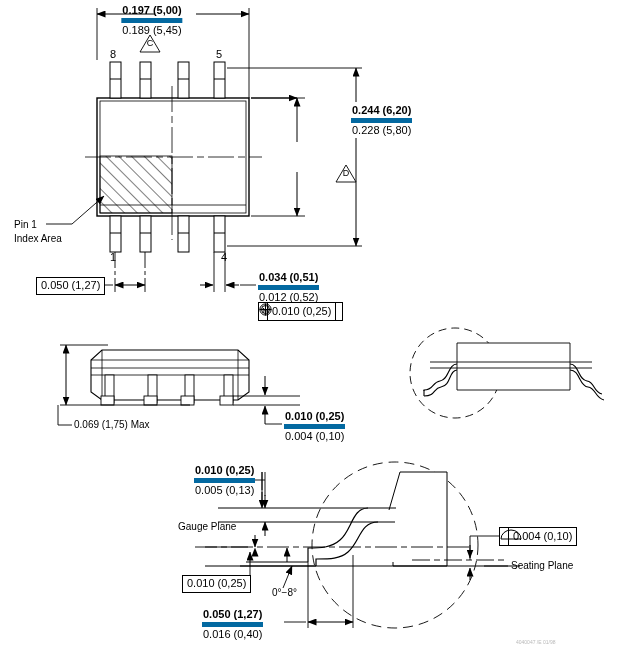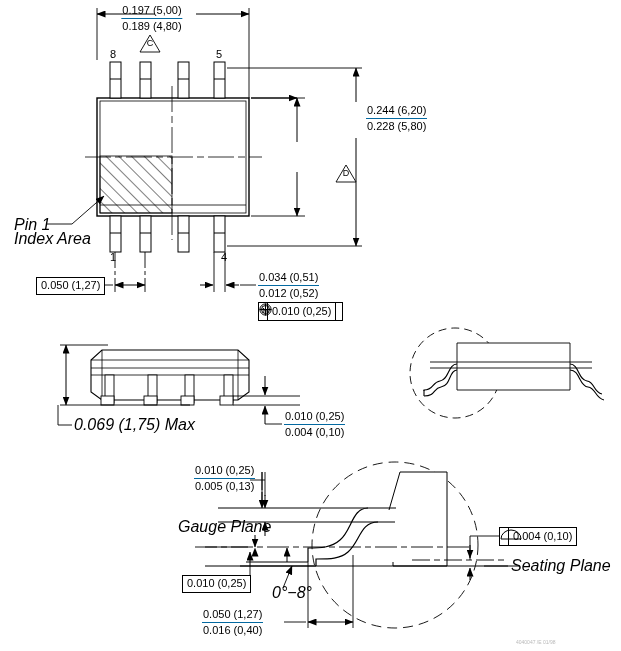--- a/index.html
+++ b/index.html
@@ -23,23 +23,24 @@
   .dim-stack {
     position: absolute;
     font-family: "Liberation Sans", sans-serif;
     font-size: 11px;
     color: #000000;
     white-space: nowrap;
     text-align: center;
     line-height: 13px;
   }
   .dim-stack .upper {
-    border-bottom: 1px solid #0369a1;
+    border-bottom: 5px solid #0369a1;
     padding: 0 1px 1px 1px;
     display: block;
+    font-weight: bold;
   }
   .dim-stack .lower {
     padding: 1px 1px 0 1px;
     display: block;
   }
   .boxed {
     position: absolute;
     font-family: "Liberation Sans", sans-serif;
     font-size: 11px;
     color: #000;
@@ -69,26 +70,25 @@
     border-right: none;
   }
   .pin-num {
     position: absolute;
     font-size: 11px;
     font-family: "Liberation Sans", sans-serif;
     color: #000;
   }
   .label-text {
     position: absolute;
-    font-size: 16px;
+    font-size: 10px;
     font-family: "Liberation Sans", sans-serif;
     color: #000;
     white-space: nowrap;
     line-height: 14px;
-    font-style: italic;
   }
   .tiny-footer {
     position: absolute;
     font-size: 5px;
     font-family: "Liberation Sans", sans-serif;
     color: #b9b9b9;
     white-space: nowrap;
   }
   .tri-note {
     position: absolute;
@@ -313,38 +313,38 @@
       <g stroke-width="0.9">
         <path d="M140,52 L150,35 L160,52 Z" fill="#fff" stroke="#000"></path>
         <path d="M336,182 L346,165 L356,182 Z" fill="#fff" stroke="#000"></path>
       </g>
 
     </g>
   </svg>
 
   <div class="dim-stack" style="left:152px; top:4px; transform:translateX(-50%);">
     <span class="upper">0.197  (5,00)</span>
-    <span class="lower">0.189  (4,80)</span>
+    <span class="lower">0.189  (5,45)</span>
   </div>
 
   <div class="tri-note" style="left:140px; top:35px;">
     <span class="tri-letter">C</span>
   </div>
 
   <div class="pin-num" style="left:110px; top:48px;">8</div>
   <div class="pin-num" style="left:216px; top:48px;">5</div>
   <div class="pin-num" style="left:110px; top:251px;">1</div>
   <div class="pin-num" style="left:221px; top:251px;">4</div>
 
 
   <div class="tri-note" style="left:336px; top:165px;">
     <span class="tri-letter">D</span>
   </div>
 
-  <div class="dim-stack" style="left:366px; top:104px;">
+  <div class="dim-stack" style="left:351px; top:104px;">
     <span class="upper">0.244  (6,20)</span>
     <span class="lower">0.228  (5,80)</span>
   </div>
 
   <div class="label-text" style="left:14px; top:218px;">
     <span>Pin 1</span><br>
     <span>Index Area</span>
   </div>
 
   <div class="boxed" style="left:36px; top:277px;">0.050  (1,27)</div>

